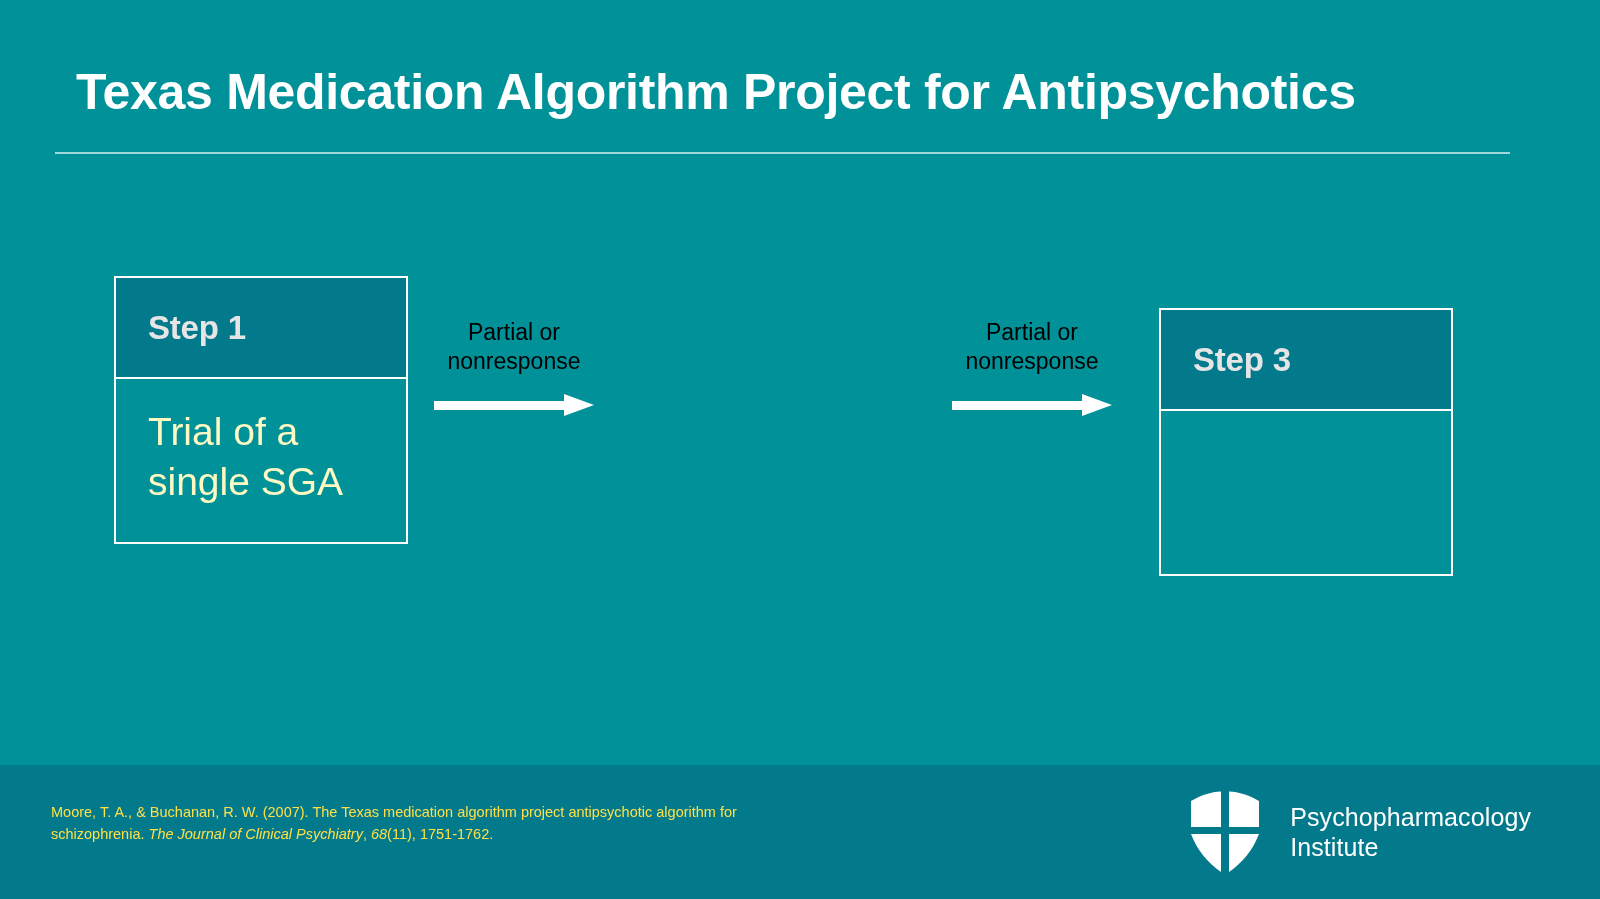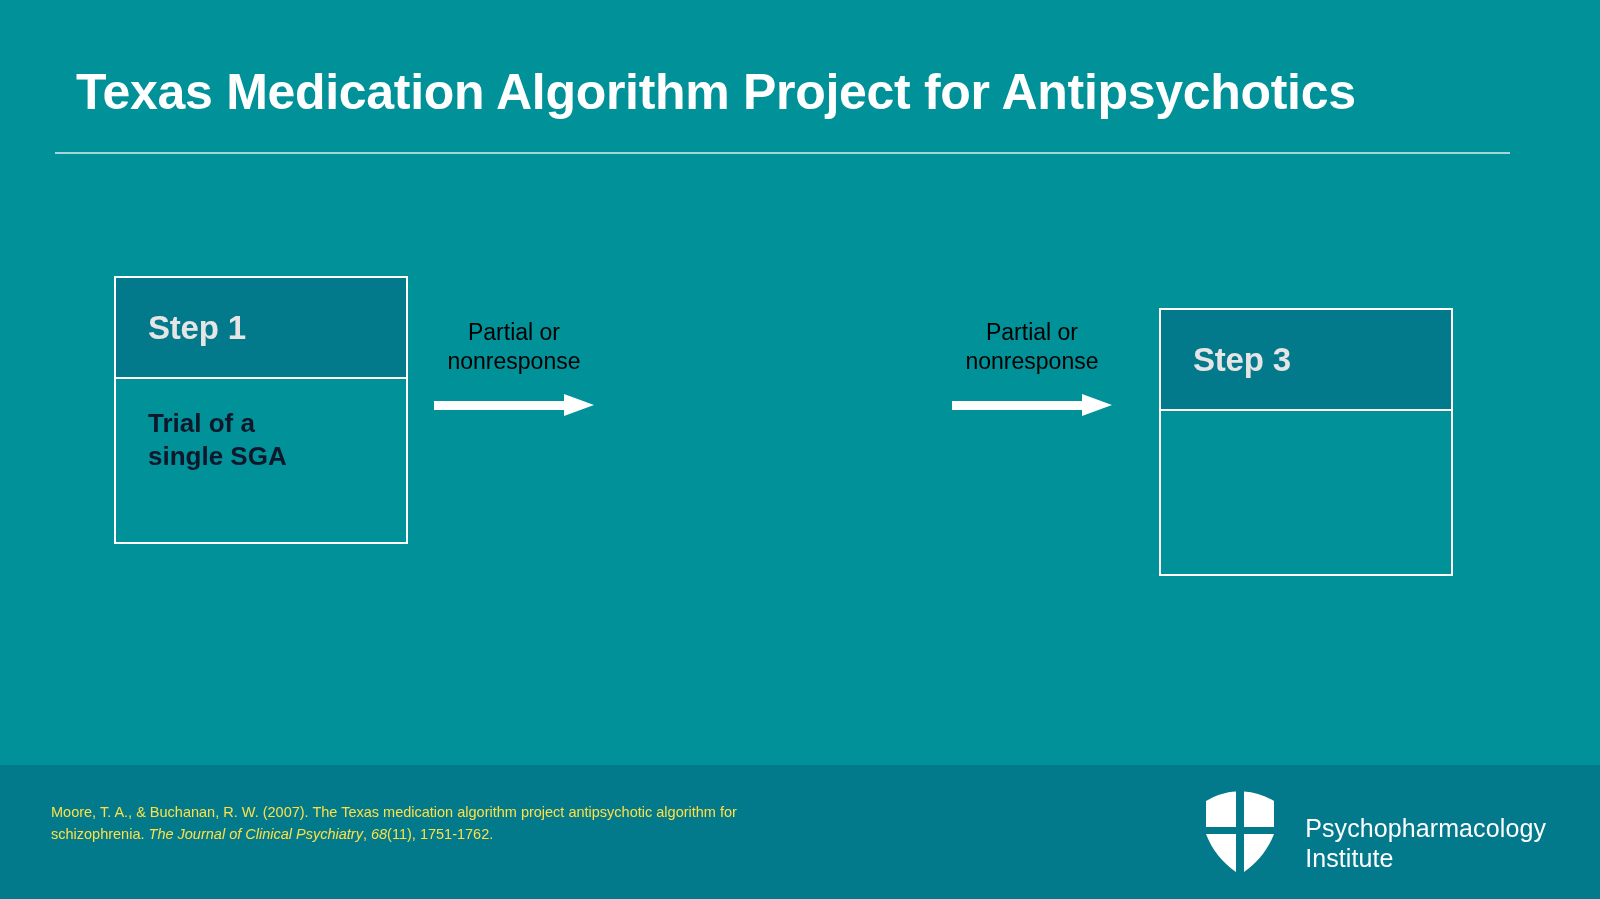--- a/index.html
+++ b/index.html
@@ -76,24 +76,24 @@
   .step-head-label {
     color: #e5e5e5;
     font-size: 33px;
     font-weight: bold;
     letter-spacing: -0.2px;
   }
   .step-body {
     padding: 28px 26px 0 32px;
   }
   .step-body-text {
-    color: #0f172a;
-    font-size: 26px;
+    color: #fef9c3;
+    font-size: 39px;
     line-height: 1.28;
-    font-weight: bold;
+    font-weight: normal;
     white-space: pre-line;
   }
 
   
   .connector {
     position: absolute;
     top: 42px;
     width: 214px;
     text-align: center;
   }
@@ -146,24 +146,24 @@
     width: 700px;
     color: #fde047;
     font-size: 14.5px;
     line-height: 1.55;
   }
   .citation i {
     font-style: italic;
   }
   .brand {
     position: absolute;
-    right: 54px;
+    right: 69px;
     top: 26px;
     display: flex;
-    align-items: flex-end;
+    align-items: center;
     gap: 26px;
   }
   .brand-name {
     color: #ffffff;
     font-size: 25px;
     line-height: 1.2;
     white-space: pre-line;
     font-weight: normal;
     letter-spacing: 0.1px;
   }

